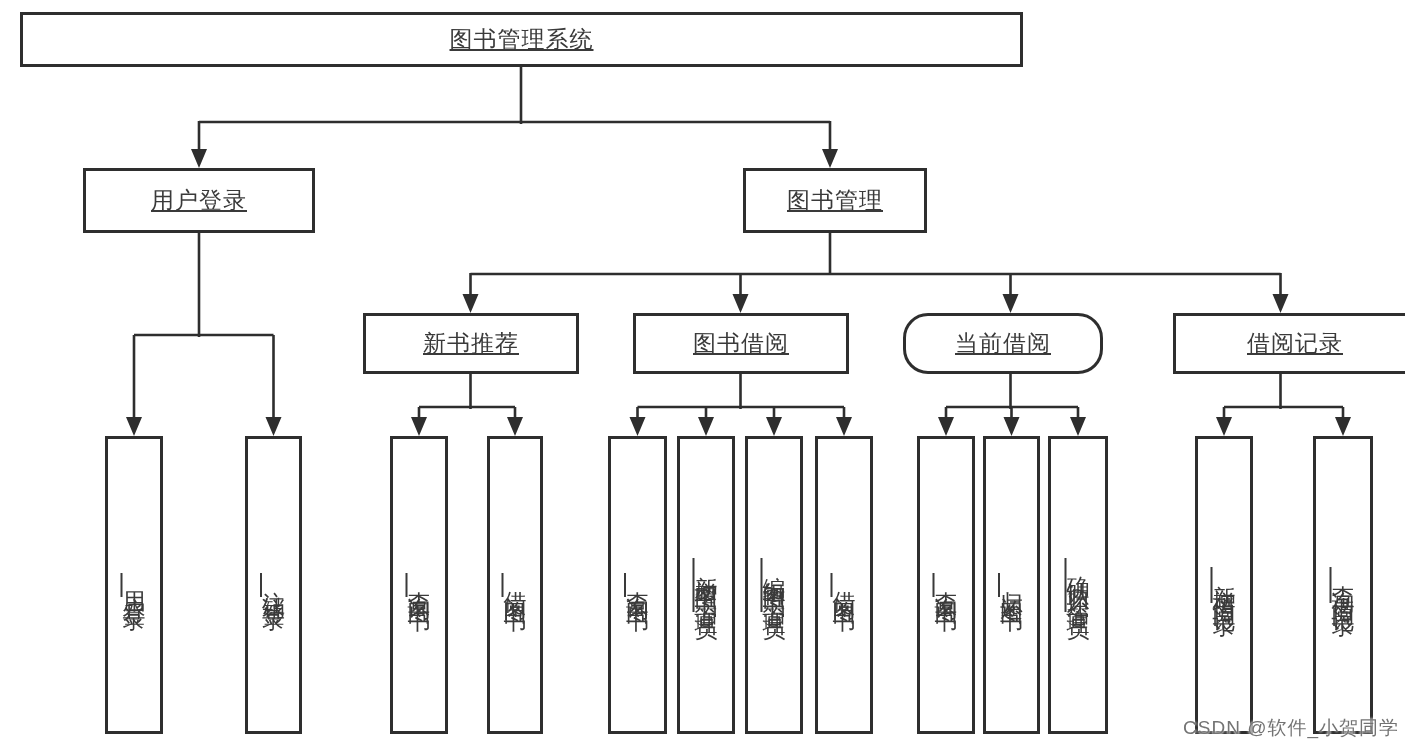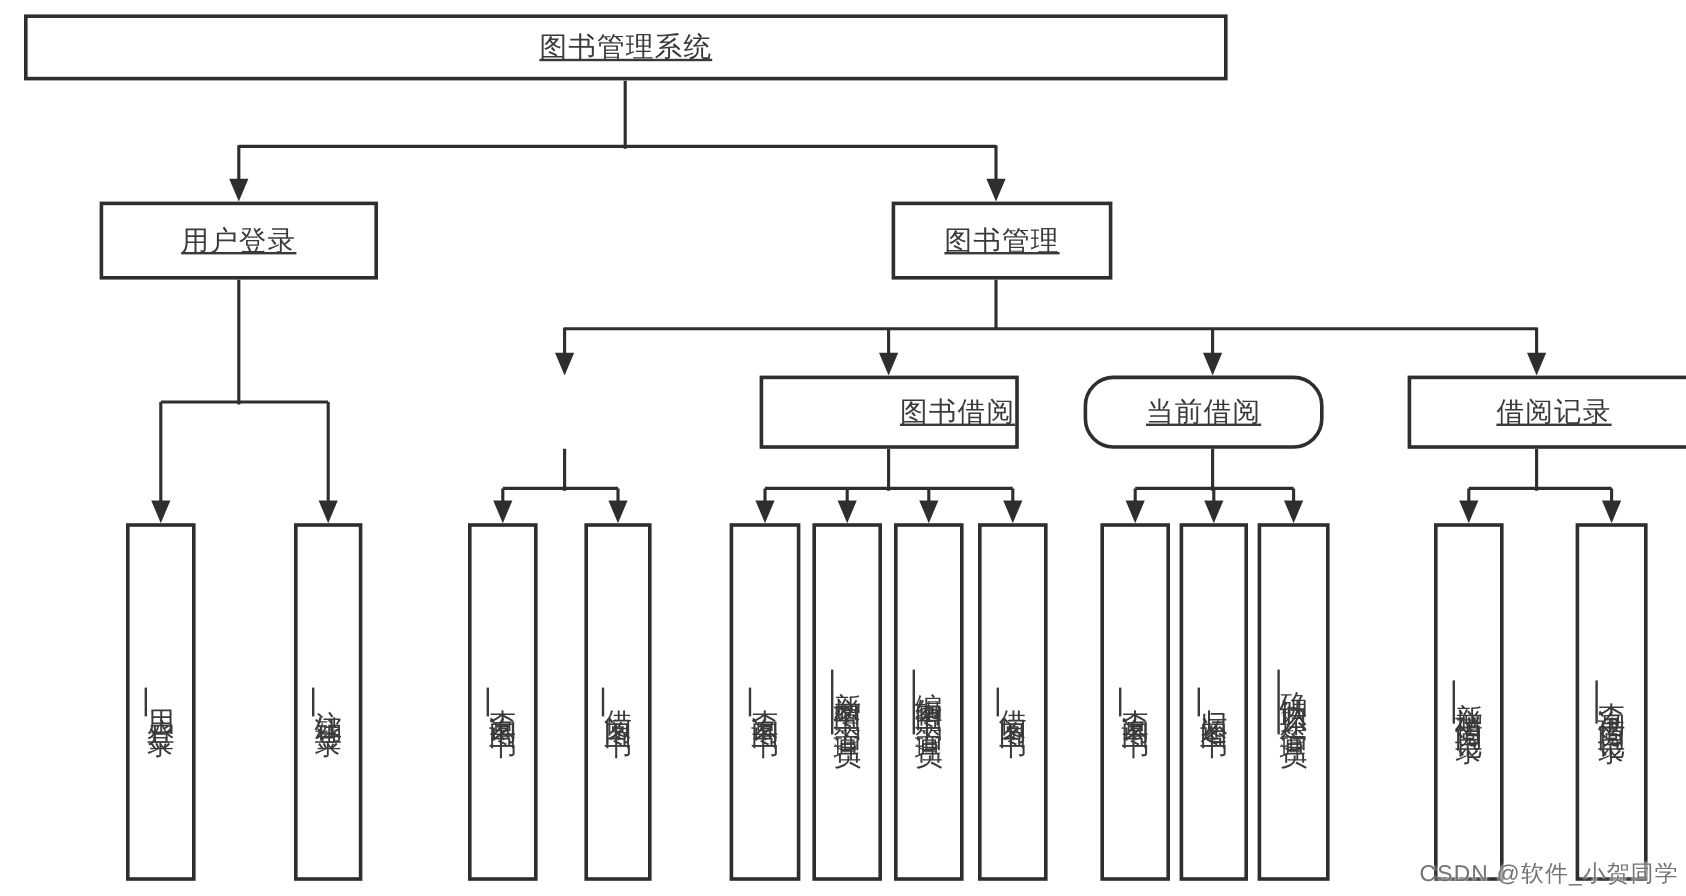--- a/index.html
+++ b/index.html
@@ -42,21 +42,21 @@
     color: #3a3a3a;
     line-height: 1;
   }
   
   .box-root   { left: 20px;  top: 12px;  width: 1003px; height: 55px; }
   
   .box-l2a    { left: 83px;  top: 168px; width: 232px;  height: 65px; }
   .box-l2b    { left: 714px; top: 168px; width: 184px;  height: 65px; margin-left: 29px; }
   
   .box-l3a    { left: 363px;  top: 313px; width: 216px; height: 61px; }
-  .box-l3b    { left: 633px;  top: 313px; width: 216px; height: 61px; justify-content: flex-end; }
+  .box-l3b    { left: 633px;  top: 313px; width: 216px; height: 61px; }
   .box-l3c    { left: 903px;  top: 313px; width: 200px; height: 61px; border-radius: 25px; }
   .box-l3d    { left: 1173px; top: 313px; width: 244px; height: 61px; }
   
   .vbox { top: 436px; height: 298px; }
   .leaf-1  { left: 105px;  width: 58px; }
   .leaf-2  { left: 245px;  width: 57px; }
   .leaf-3  { left: 390px;  width: 58px; }
   .leaf-4  { left: 487px;  width: 56px; }
   .leaf-5  { left: 608px;  width: 59px; }
   .leaf-6  { left: 677px;  width: 58px; }
@@ -125,20 +125,23 @@
     <span class="hlabel">图书管理系统</span>
   </div>
 
   <div class="node box-l2a">
     <span class="hlabel">用户登录</span>
   </div>
   <div class="node box-l2b">
     <span class="hlabel">图书管理</span>
   </div>
 
+  <div class="node box-l3a">
+    <span class="hlabel">新书推荐</span>
+  </div>
   <div class="node box-l3b">
     <span class="hlabel">图书借阅</span>
   </div>
   <div class="node box-l3c">
     <span class="hlabel">当前借阅</span>
   </div>
   <div class="node box-l3d">
     <span class="hlabel">借阅记录</span>
   </div>
 

